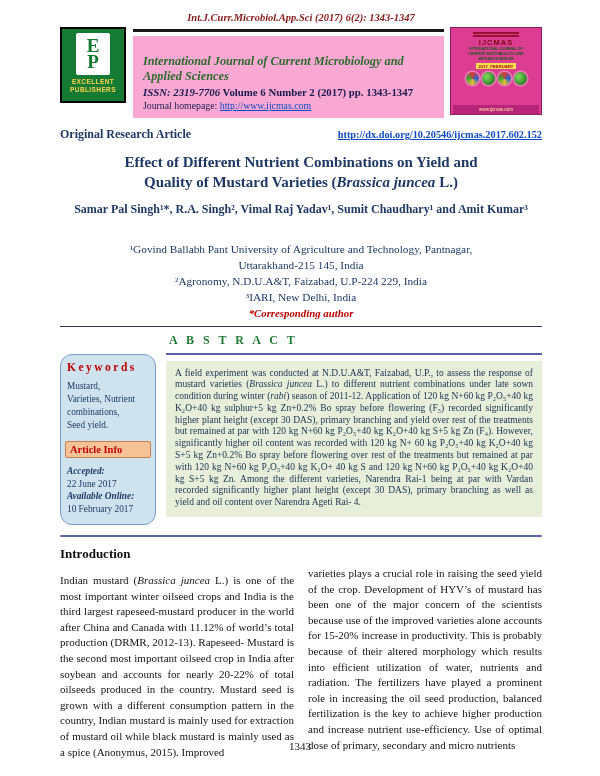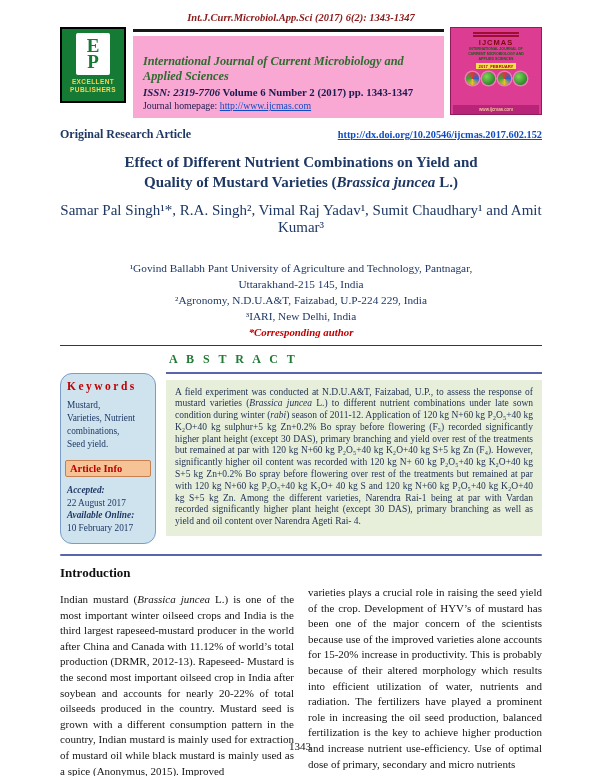--- a/index.html
+++ b/index.html
@@ -79,21 +79,21 @@
   .microbe.alt { background: conic-gradient(#d63a3a, #2e62c9, #e0c22c, #3aa23a, #d63a3a); }
   .cover-web { margin-top: auto; width: 86px; background: #b82578; color: #ffe9a8; font-size: 4.6px; text-align: center; padding: 2px 0 2.5px; }
 
   
   .type-row { display: flex; justify-content: space-between; align-items: baseline; margin-top: 9px; }
   .type-label { color: #1f3864; font-weight: bold; font-size: 12px; }
   .doi { font-size: 10.3px; font-weight: bold; }
 
   
   .title { margin-top: 10px; text-align: center; color: #1f3864; font-weight: bold; font-size: 15px; line-height: 1.35; }
-  .authors { margin-top: 9px; text-align: center; color: #1f3864; font-weight: normal; font-size: 15px; }
+  .authors { margin-top: 9px; text-align: center; color: #1f3864; font-weight: bold; font-size: 12px; }
   .affils { margin-top: 24px; text-align: center; color: #1f3864; font-size: 11.3px; line-height: 1.42; }
   .corresponding { text-align: center; color: #c00000; font-weight: bold; font-style: italic; font-size: 10.8px; margin-top: 2px; }
   .thin-rule { border: none; border-top: 1.5px solid #33335e; margin-top: 7px; }
 
   
   .abstract-section { display: flex; gap: 10px; margin-top: 6px; }
   .kw-col { width: 96px; flex-shrink: 0; padding-top: 21px; }
   .kw-box {
     background: #cfe3ef;
     border: 1.5px solid #7a9cc6;
@@ -212,21 +212,21 @@
         <div class="kw-title">Keywords</div>
         <div class="kw-items">
           <div>Mustard,</div>
           <div>Varieties, Nutrient</div>
           <div>combinations,</div>
           <div>Seed yield.</div>
         </div>
         <div class="article-info">Article Info</div>
         <div class="dates">
           <div class="date-label">Accepted:</div>
-          <div>22 August 2017</div>
+          <div>22 June 2017</div>
           <div class="date-label">Available Online:</div>
           <div>10 February 2017</div>
         </div>
       </div>
     </div>
 
     <div class="abs-col">
       <div class="abs-heading">A B S T R A C T</div>
       <div class="abs-rule"></div>
       <div class="abs-box"><span>A field experiment was conducted at N.D.U.A&amp;T, Faizabad, U.P., to assess the response of mustard varieties (</span><i class="seg">Brassica juncea</i><span> L.) to different nutrient combinations under late sown condition during winter (</span><i class="seg">rabi</i><span>) season of 2011-12. Application of 120 kg N+60 kg P₂O₅+40 kg K₂O+40 kg sulphur+5 kg Zn+0.2% Bo spray before flowering (F₅) recorded significantly higher plant height (except 30 DAS), primary branching and yield over rest of the treatments but remained at par with 120 kg N+60 kg P₂O₅+40 kg K₂O+40 kg S+5 kg Zn (F₄). However, significantly higher oil content was recorded with 120 kg N+ 60 kg P₂O₅+40 kg K₂O+40 kg S+5 kg Zn+0.2% Bo spray before flowering over rest of the treatments but remained at par with 120 kg N+60 kg P₂O₅+40 kg K₂O+ 40 kg S and 120 kg N+60 kg P₂O₅+40 kg K₂O+40 kg S+5 kg Zn. Among the different varieties, Narendra Rai-1 being at par with Vardan recorded significantly higher plant height (except 30 DAS), primary branching as well as yield and oil content over Narendra Ageti Rai- 4.</span></div>

